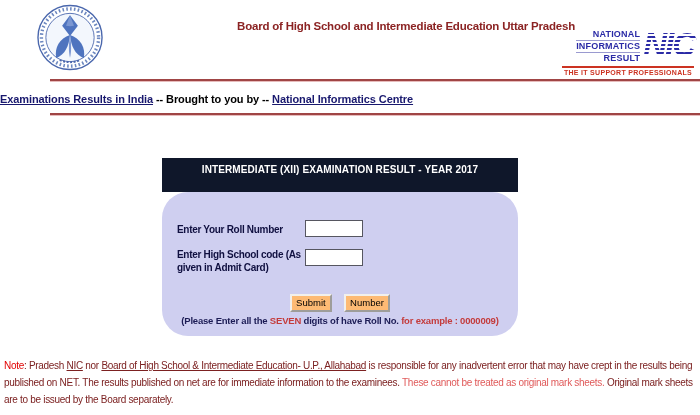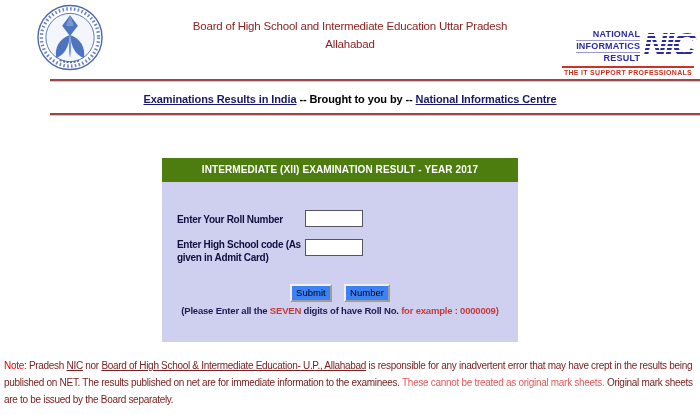--- a/index.html
+++ b/index.html
@@ -5,21 +5,21 @@
   html,body { margin:0; padding:0; }
   body {
     width:700px; height:415px; position:relative; overflow:hidden;
     background:#ffffff;
     font-family:"Liberation Sans", sans-serif;
   }
   
   .board-logo { position:absolute; left:36px; top:2px; width:69px; height:71px; }
   .board-title {
     position:absolute; left:125px; top:17px; width:450px;
-    text-align:center; color:#8b2323; font-size:11.5px; line-height:18px; letter-spacing:-0.2px;
+    text-align:right; color:#8b2323; font-size:11.5px; line-height:18px; letter-spacing:-0.2px;font-weight:bold;
   }
   .nic-logo { position:absolute; left:562px; top:6px; width:132px;margin-top:20px; }
   .nic-top { display:flex; justify-content:flex-end; }
   .nic-words {
     text-align:right; color:#2b2ba6; font-weight:bold;
     font-size:9px; line-height:11px; letter-spacing:0.2px; padding-top:3px;
   }
   .nic-words > div { border-bottom:1px solid #9a9ad0; }
   .nic-words > div:last-child { border-bottom:none; }
   .nic-monogram {
@@ -34,48 +34,48 @@
     border-top:2px solid #cc3322; margin-top:2px; padding-top:1px;
     color:#cc3322; font-size:7px; font-weight:bold; letter-spacing:0.3px;
     text-align:center; white-space:nowrap;
   }
   
   .rule { position:absolute; left:50px; right:0; height:2px;
           background:#a04545; border-bottom:1px solid #e7bcbc; }
   .rule1 { top:79px; } .rule2 { top:113px; }
   
   .breadcrumb {
-    position:absolute; top:93px; left:0; width:700px; text-align:center;
+    position:absolute; top:93px; left:0; width:700px; text-align:left;
     font-size:11px; font-weight:bold; color:#000000; letter-spacing:-0.1px;
   }
   .breadcrumb a { color:#18186e; text-decoration:underline; cursor:pointer; }
   
   .result-form { position:absolute; left:162px; top:158px; width:356px; }
   .form-titlebar {
-    background:#4d7c0f; color:#ffffff; font-weight:bold; font-size:10px;
-    text-align:center; height:24px; line-height:23px; letter-spacing:0.1px;
+    background:#0f172a; color:#ffffff; font-weight:bold; font-size:10px;
+    text-align:center; height:34px; line-height:23px; letter-spacing:0.1px;
   }
-  .form-body { position:relative; background:#cfcff0; height:160px; }
+  .form-body { position:relative; background:#cfcff0; height:144px;border-radius:26px; }
   .flabel {
     position:absolute; left:15px; width:136px; font-weight:bold; color:#101040;
     font-size:10px; line-height:13px; letter-spacing:-0.3px;
   }
   .roll-label { top:31px; }
   .school-label { top:56px; }
   .fbox {
     position:absolute; left:143px; width:52px; height:15px;
     border:1px solid #565660; background:#ffffff; padding:0 2px; font-size:11px;
     font-family:"Liberation Sans", sans-serif;
   }
   .roll-input { top:28px; }
   .school-input { top:57px; }
   .btn-row { position:absolute; top:100px; left:0; width:100%; text-align:center; }
   .btn-row button {
     font-family:"Liberation Sans", sans-serif; font-size:9.5px; color:#000;
-    background:#3b82f6; border:2px outset #f2f0ec; padding:1px 4px 2px 4px; margin:0 4px;
+    background:#fdba74; border:2px outset #f2f0ec; padding:1px 4px 2px 4px; margin:0 4px;
     cursor:pointer;
   }
   .hint {
     position:absolute; top:123px; left:0; width:100%; text-align:center;
     font-size:9.5px; font-weight:bold; color:#1c1c55; letter-spacing:-0.2px;
   }
   .hint .red { color:#c43b3b; }
   
   .note {
     position:absolute; top:357px; left:4px; width:693px;
@@ -97,21 +97,20 @@
     <path d="M34.5,24 L38.5,23.5 L34.5,13 L30.5,23.5 Z" fill="#7b97d2"></path>
     <path d="M34.5,33 C24,36 18.5,46 20.5,56.5 C29.5,53 33.5,44 34.5,33 Z" fill="#4f74bf"></path>
     <path d="M34.5,33 C45,36 50.5,46 48.5,56.5 C39.5,53 35.5,44 34.5,33 Z" fill="#4f74bf"></path>
     <path d="M34.5,33 C33,43 33,50 34.5,56 C36,50 36,43 34.5,33 Z" fill="#7b97d2"></path>
     <path d="M24,58.5 Q34.5,62.5 45,58.5" fill="none" stroke="#4a67ad" stroke-width="2" stroke-dasharray="2 1.6"></path>
   </svg>
 </div>
 
 <div class="board-title">
   <div>Board of High School and Intermediate Education Uttar Pradesh</div>
-  <div>Allahabad</div>
 </div>
 
 <div class="nic-logo">
   <div class="nic-top">
     <div class="nic-words">
       <div>NATIONAL</div>
       <div>INFORMATICS</div>
       <div>RESULT</div>
     </div>
     <div class="nic-monogram">NIC</div>

